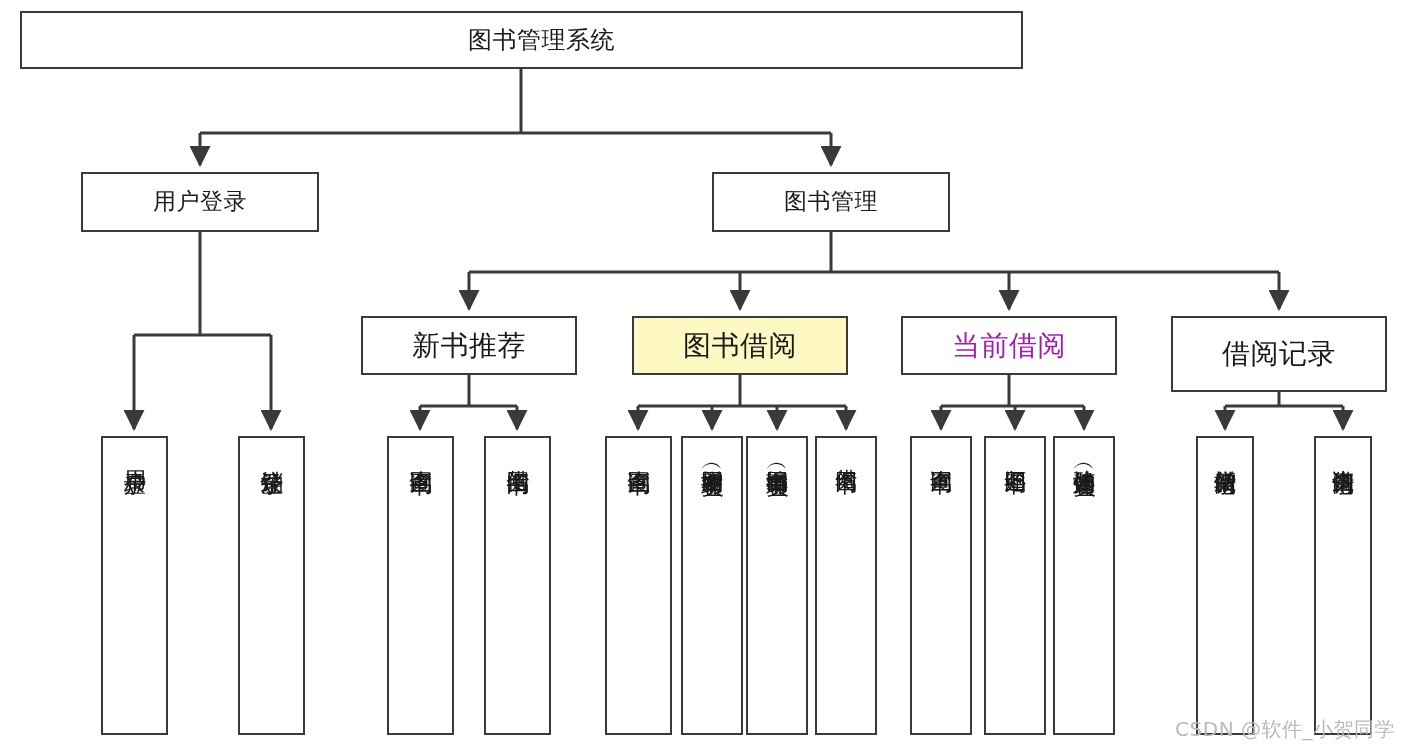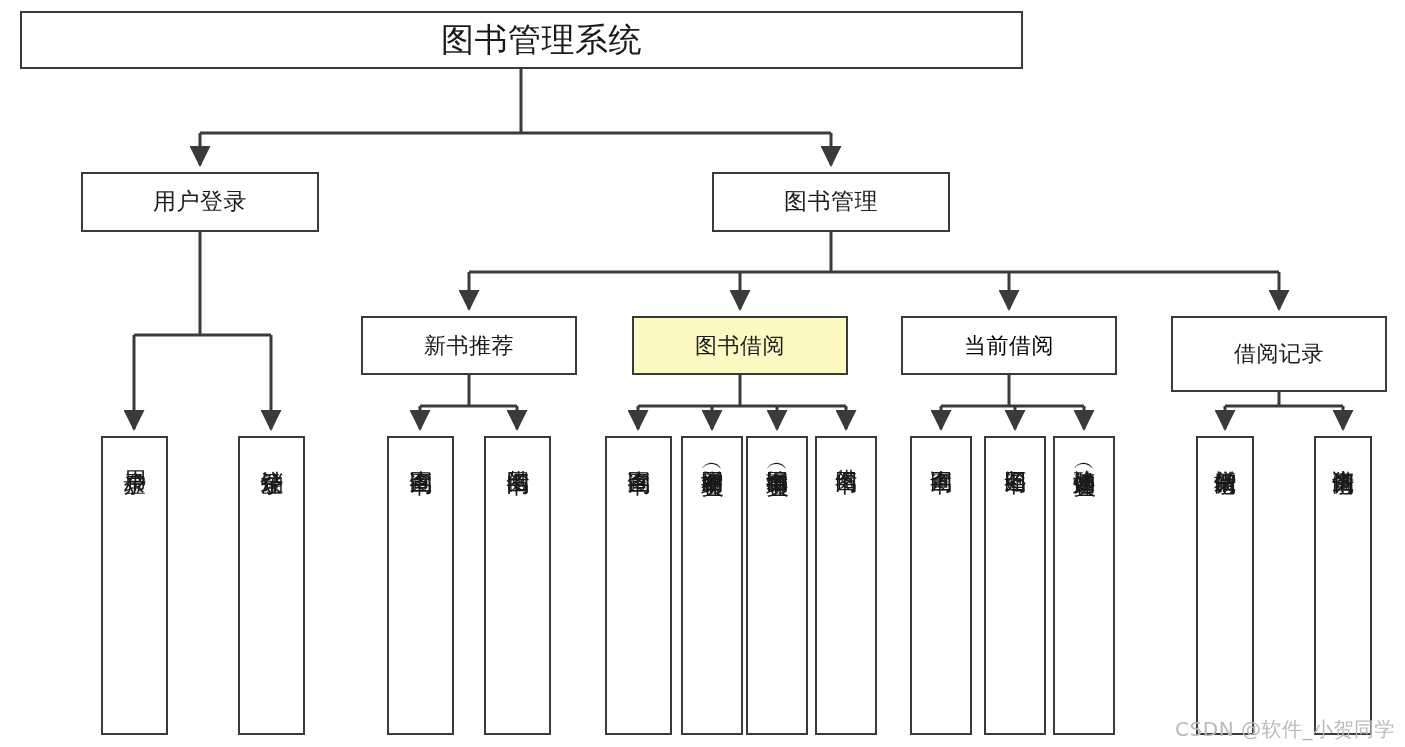--- a/index.html
+++ b/index.html
@@ -36,23 +36,23 @@
     justify-content: center;
     color: #1a1a1a;
     z-index: 2;
   }
   .node .label {
     display: block;
     text-align: center;
     line-height: 1.18;
     letter-spacing: 0.5px;
   }
-  .node.root .label { font-size: 33px; margin-left: 40px; }
+  .node.root .label { font-size: 24px; margin-left: 40px; }
   .node.lvl1 .label { font-size: 23px; }
-  .node.lvl2 .label { font-size: 22px; }
+  .node.lvl2 .label { font-size: 28px; }
   .node.leaf {
     align-items: flex-start;
     justify-content: center;
     padding-top: 14px;
   }
   .node.leaf .label {
     writing-mode: vertical-rl;
     text-orientation: upright;
     font-size: 22px;
     line-height: 1.30;
@@ -140,21 +140,21 @@
   <div class="node lvl1" style="left: 712px; top: 172px; width: 238px; height: 60px; border-color: rgb(58, 58, 58); background: rgb(255, 255, 255); color: rgb(26, 26, 26); justify-content: center;">
     <span class="label">图书管理</span>
   </div>
 
   <div class="node lvl2" style="left: 361px; top: 316px; width: 216px; height: 59px; border-color: rgb(58, 58, 58); background: rgb(255, 255, 255); color: rgb(26, 26, 26);">
     <span class="label">新书推荐</span>
   </div>
   <div class="node lvl2" style="left: 632px; top: 316px; width: 216px; height: 59px; border-color: rgb(58, 58, 58); background: #fef9c3; color: rgb(26, 26, 26);">
     <span class="label">图书借阅</span>
   </div>
-  <div class="node lvl2" style="left: 901px; top: 316px; width: 216px; height: 59px; border-color: rgb(58, 58, 58); background: rgb(255, 255, 255); color: #000000;">
+  <div class="node lvl2" style="left: 901px; top: 316px; width: 216px; height: 59px; border-color: rgb(58, 58, 58); background: rgb(255, 255, 255); color: #a21caf;">
     <span class="label">当前借阅</span>
   </div>
   <div class="node lvl2" style="left: 1171px; top: 316px; width: 216px; height: 76px; border-color: rgb(58, 58, 58); background: rgb(255, 255, 255); color: rgb(26, 26, 26);">
     <span class="label">借阅记录</span>
   </div>
 
   <div class="node leaf wide" style="left: 101px; top: 436px; width: 67px; height: 299px; border-color: rgb(58, 58, 58); background: rgb(255, 255, 255); color: rgb(26, 26, 26);">
     <span class="label">用户登录</span>
   </div>
   <div class="node leaf wide" style="left: 238px; top: 436px; width: 67px; height: 299px; border-color: rgb(58, 58, 58); background: rgb(255, 255, 255); color: rgb(26, 26, 26);">

